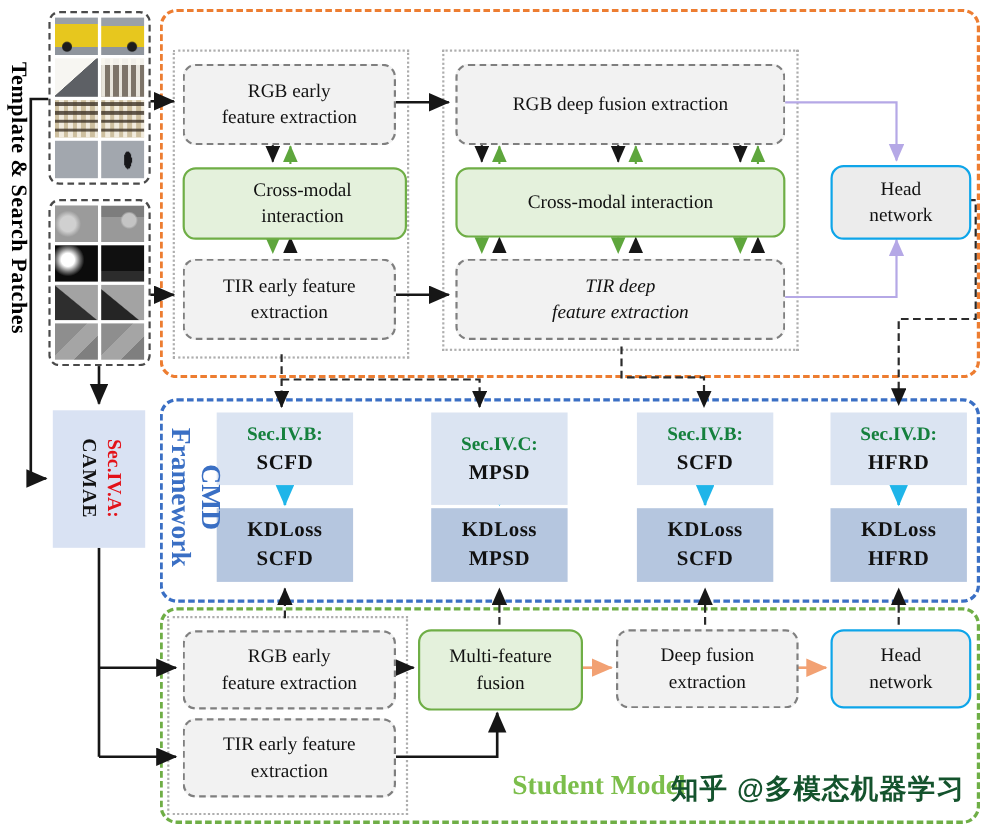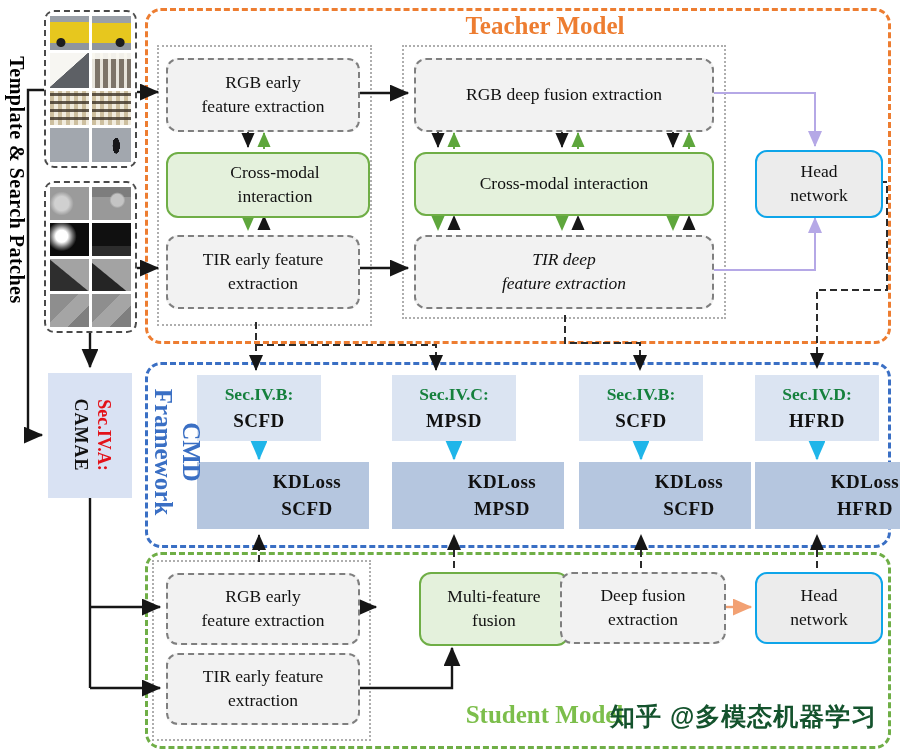--- a/index.html
+++ b/index.html
@@ -21,21 +21,21 @@
   .node.gray{background:#f2f2f2;border:2px dashed #7f7f7f;border-radius:12px;}
   .node.green{background:#e4f1dc;border:2.5px solid #6FAE46;border-radius:12px;}
   .node.head{background:#ececec;border:2px solid #0ea5e9;border-radius:12px;}
   
   .secbox{position:absolute;background:#dbe4f2;display:flex;flex-direction:column;
           align-items:center;justify-content:center;z-index:10;line-height:1.45;}
   .secbox .sec{color:#15803d;font-weight:bold;font-size:17.5px;}
   .secbox .nm{color:#111;font-weight:bold;font-size:19px;letter-spacing:.5px;}
   .kdbox{position:absolute;background:#b5c6df;display:flex;align-items:center;justify-content:center;
          text-align:center;font-weight:bold;font-size:19px;color:#111;white-space:pre-line;
-         line-height:1.4;z-index:10;letter-spacing:.5px;padding-left:48px;}
+         line-height:1.4;z-index:10;letter-spacing:.5px;}
   
   .vtext{position:absolute;transform:rotate(90deg);text-align:center;z-index:11;}
   .vtext.template{left:-136px;top:166px;width:300px;height:28px;font-weight:bold;
                   font-size:20px;color:#000;letter-spacing:.5px;}
   .vtext.cmdlabel{left:88px;top:423px;width:176px;height:58px;color:#3A6FC4;font-weight:bold;
                   font-size:25px;line-height:1.12;}
   .camae{position:absolute;left:48px;top:373px;width:84px;height:125px;background:#d9e2f3;z-index:9;}
   .vtext.camaetext{left:33px;top:410px;width:114px;height:50px;font-weight:bold;font-size:18px;line-height:1.3;}
   .vtext.camaetext .sec{color:#E31219;display:block;}
   .vtext.camaetext .nm{color:#111;display:block;letter-spacing:1px;}
@@ -184,21 +184,20 @@
     <div class="tile t-tir4"></div>
   </div>
 
   <div class="camae"></div>
   <div class="vtext camaetext">
     <span class="sec">Sec.IV.A:</span>
     <span class="nm">CAMAE</span>
   </div>
 
   <div class="region teacher"></div>
-  <div class="region-title teacher">Teacher Model</div>
 
   <div class="dotted" style="left:157px;top:45px;width:211px;height:277px;"></div>
   <div class="node gray" style="left:166px;top:58px;width:190px;height:70px;">RGB early
 feature extraction</div>
   <div class="node green" style="left:166px;top:152px;width:186px;height:62px;padding-left:14px;">Cross-modal
 interaction</div>
   <div class="node gray" style="left:166px;top:235px;width:190px;height:70px;">TIR early feature
 extraction</div>
 
   <div class="dotted" style="left:402px;top:45px;width:320px;height:270px;"></div>
@@ -216,21 +215,21 @@
     <div>Framework</div>
   </div>
 
   <div class="secbox" style="left:197px;top:375px;width:124px;height:66px;">
     <span class="sec">Sec.IV.B:</span>
     <span class="nm">SCFD</span>
   </div>
   <div class="kdbox" style="left:197px;top:462px;width:124px;height:67px;">KDLoss
 SCFD</div>
 
-  <div class="secbox" style="left:392px;top:375px;width:124px;height:66px;">
+  <div class="secbox" style="left:392px;top:375px;width:124px;height:84px;">
     <span class="sec">Sec.IV.C:</span>
     <span class="nm">MPSD</span>
   </div>
   <div class="kdbox" style="left:392px;top:462px;width:124px;height:67px;">KDLoss
 MPSD</div>
 
   <div class="secbox" style="left:579px;top:375px;width:124px;height:66px;">
     <span class="sec">Sec.IV.B:</span>
     <span class="nm">SCFD</span>
   </div>
@@ -245,21 +244,21 @@
 HFRD</div>
 
   <div class="region student"></div>
   <div class="region-title student">Student Model</div>
 
   <div class="dotted" style="left:152px;top:560px;width:215px;height:177px;"></div>
   <div class="node gray" style="left:166px;top:573px;width:190px;height:68px;">RGB early
 feature extraction</div>
   <div class="node gray" style="left:166px;top:653px;width:190px;height:68px;">TIR early feature
 extraction</div>
-  <div class="node green" style="left:380px;top:572px;width:146px;height:70px;margin-left:39px;">Multi-feature
+  <div class="node green" style="left:380px;top:572px;width:146px;height:70px;">Multi-feature
 fusion</div>
   <div class="node gray" style="left:560px;top:572px;width:162px;height:68px;">Deep fusion
 extraction</div>
   <div class="node head" style="left:755px;top:572px;width:124px;height:68px;">Head
 network</div>
 
   <div class="watermark">知乎 @多模态机器学习</div>
 </div>
 
 </body></html>

